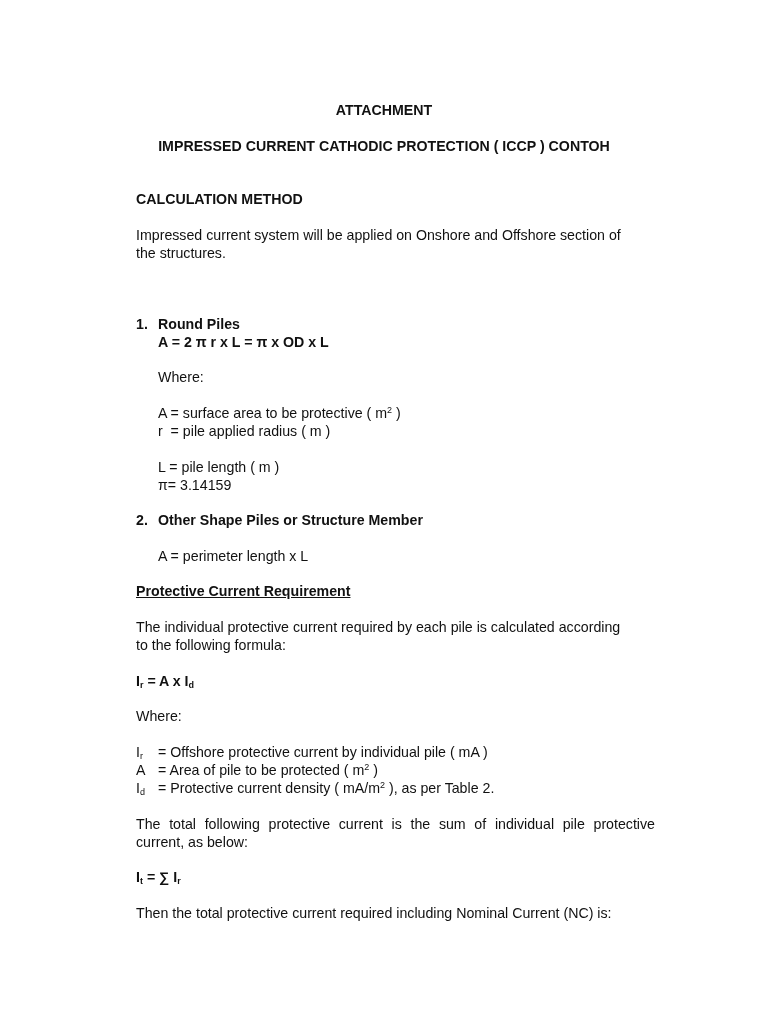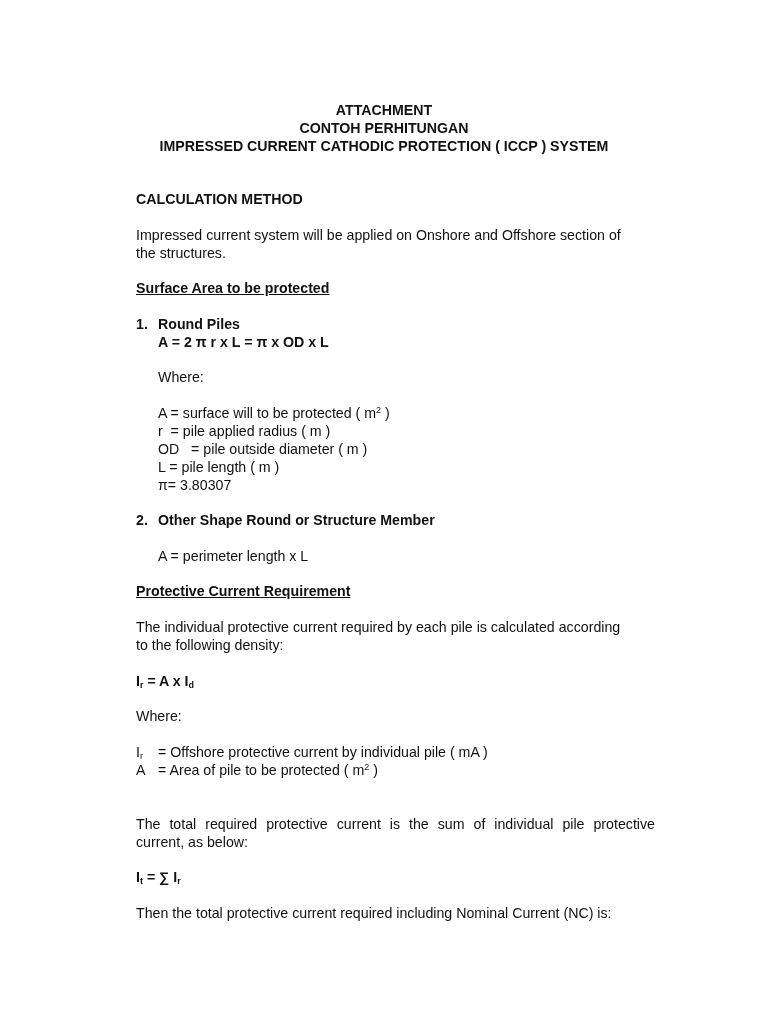--- a/index.html
+++ b/index.html
@@ -16,55 +16,53 @@
   sub { font-size: 9px; vertical-align: -2px; line-height: 0; }
   sup { font-size: 9px; vertical-align: 5px; line-height: 0; }
   .lbl { display: inline-block; }
 </style>
 </head>
 <body>
 
 <div class="page">
 
   <div class="line center b" style="top:93px">ATTACHMENT</div>
-  <div class="line center b" style="top:111px">CONTOH PERHITUNGAN</div>
-  <div class="line center b" style="top:129px">IMPRESSED CURRENT CATHODIC PROTECTION ( ICCP ) SYSTEM</div>
+  <div class="line center b" style="top:129px">IMPRESSED CURRENT CATHODIC PROTECTION ( ICCP ) CONTOH</div>
 
   <div class="line b" style="left:136px; top:182px">CALCULATION METHOD</div>
   <div class="line" style="left:136px; top:218px">Impressed current system will be applied on Onshore and Offshore section of</div>
   <div class="line" style="left:136px; top:236px">the structures.</div>
 
-  <div class="line b u" style="left:136px; top:271px">Surface Area to be protected</div>
 
   <div class="line b" style="left:136px; top:307px">1.</div>
   <div class="line b" style="left:158px; top:307px">Round Piles</div>
   <div class="line b" style="left:158px; top:325px">A = 2 π r x L = π x OD x L</div>
   <div class="line" style="left:158px; top:360px">Where:</div>
 
-  <div class="line" style="left:158px; top:396px"><span>A = surface will to be protected ( m</span><sup>2</sup><span> )</span></div>
+  <div class="line" style="left:158px; top:396px"><span>A = surface area to be protective ( m</span><sup>2</sup><span> )</span></div>
   <div class="line" style="left:158px; top:414px; white-space:pre">r  = pile applied radius ( m )</div>
-  <div class="line" style="left:158px; top:432px; white-space:pre">OD   = pile outside diameter ( m )</div>
   <div class="line" style="left:158px; top:450px">L = pile length ( m )</div>
-  <div class="line" style="left:158px; top:468px">π= 3.80307</div>
+  <div class="line" style="left:158px; top:468px">π= 3.14159</div>
 
   <div class="line b" style="left:136px; top:503px">2.</div>
-  <div class="line b" style="left:158px; top:503px">Other Shape Round or Structure Member</div>
+  <div class="line b" style="left:158px; top:503px">Other Shape Piles or Structure Member</div>
   <div class="line" style="left:158px; top:539px">A = perimeter length x L</div>
 
   <div class="line b u" style="left:136px; top:574px">Protective Current Requirement</div>
   <div class="line" style="left:136px; top:610px">The individual protective current required by each pile is calculated according</div>
-  <div class="line" style="left:136px; top:628px">to the following density:</div>
+  <div class="line" style="left:136px; top:628px">to the following formula:</div>
 
   <div class="line b" style="left:136px; top:664px"><span>I</span><sub>r</sub><span> = A x I</span><sub>d</sub></div>
 
   <div class="line" style="left:136px; top:699px">Where:</div>
 
   <div class="line" style="left:136px; top:735px"><span class="lbl" style="width:22px"><span>I</span><sub>r</sub></span><span>= Offshore protective current by individual pile ( mA )</span></div>
   <div class="line" style="left:136px; top:753px"><span class="lbl" style="width:22px">A</span><span>= Area of pile to be protected ( m</span><sup>2</sup><span> )</span></div>
+  <div class="line" style="left:136px; top:771px"><span class="lbl" style="width:22px"><span>I</span><sub>d</sub></span><span>= Protective current density ( mA/m</span><sup>2</sup><span> ), as per Table 2.</span></div>
 
-  <div class="line j" style="left:136px; top:807px">The total required protective current is the sum of individual pile protective</div>
+  <div class="line j" style="left:136px; top:807px">The total following protective current is the sum of individual pile protective</div>
   <div class="line" style="left:136px; top:825px">current, as below:</div>
 
   <div class="line b" style="left:136px; top:860px"><span>I</span><sub>t</sub><span> = ∑ I</span><sub>r</sub></div>
 
   <div class="line" style="left:136px; top:896px">Then the total protective current required including Nominal Current (NC) is:</div>
 
 </div>
 
 </body></html>

